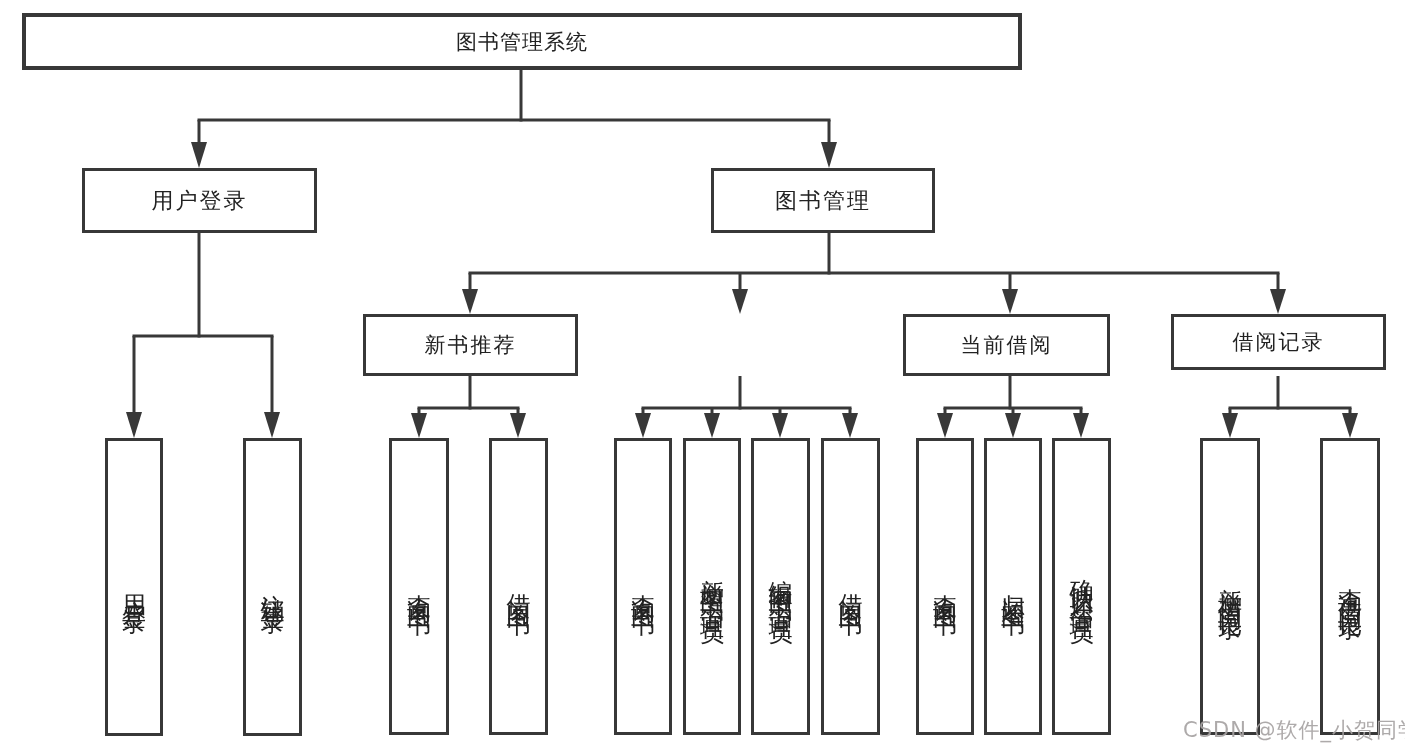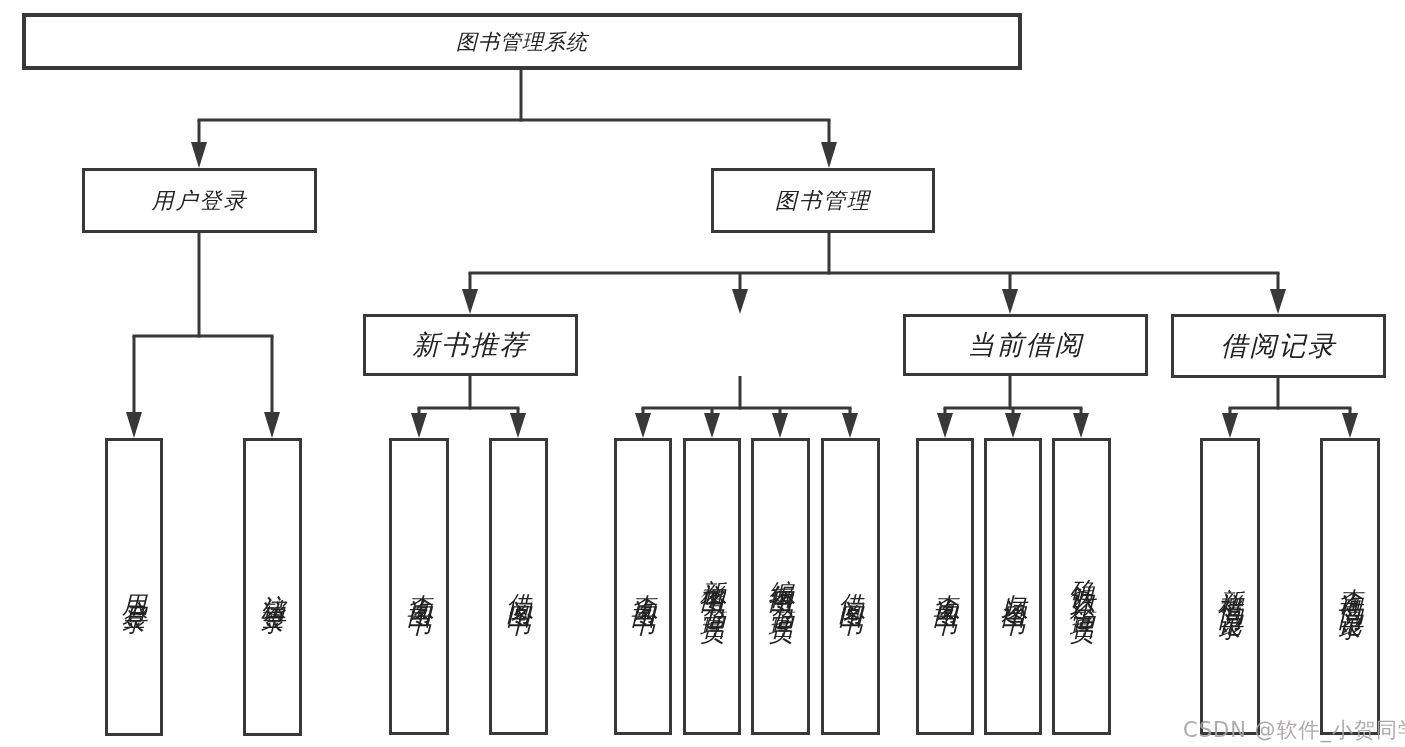--- a/index.html
+++ b/index.html
@@ -14,25 +14,24 @@
     background:var(--background);
     font-family:"DejaVu Sans","Liberation Sans",sans-serif;
     color:var(--text);
   }
   svg.wires{position:absolute;left:0;top:0;color:var(--line);}
   .box{
     position:absolute;box-sizing:border-box;background:#fff;
     border:3px solid var(--line);
     display:flex;align-items:center;justify-content:center;
     text-align:left;
-    font-style:italic;
   }
   .root-box{border-width:4px;font-size:21px;letter-spacing:1px;}
   .lvl2-box{font-size:22px;letter-spacing:2px;}
-  .lvl3-box{font-size:27px;letter-spacing:2px;}
+  .lvl3-box{font-size:21px;letter-spacing:2px;}
   .vbox{font-size:24px;}
   .vtext{
     writing-mode:vertical-rl;
     text-orientation:mixed;
     letter-spacing:6px;
     line-height:1;
     white-space:nowrap;
   }
   .watermark{
     position:absolute;left:1183px;top:716px;
@@ -119,24 +118,24 @@
   <div class="box lvl2-box" style="left:82px;top:168px;width:235px;height:65px;">
     <span>用户登录</span>
   </div>
   <div class="box lvl2-box" style="left:711px;top:168px;width:224px;height:65px;">
     <span>图书管理</span>
   </div>
 
   <div class="box lvl3-box" style="left:363px;top:314px;width:215px;height:62px;">
     <span>新书推荐</span>
   </div>
-  <div class="box lvl3-box" style="left:903px;top:314px;width:245px;height:62px;">
+  <div class="box lvl3-box" style="left:903px;top:314px;width:207px;height:62px;">
     <span>当前借阅</span>
   </div>
-  <div class="box lvl3-box" style="left:1171px;top:314px;width:215px;height:64px;">
+  <div class="box lvl3-box" style="left:1171px;top:314px;width:215px;height:56px;">
     <span>借阅记录</span>
   </div>
 
   <div class="box vbox" style="left:105px;top:438px;width:58px;height:298px;">
     <span class="vtext">用户登录</span>
   </div>
   <div class="box vbox" style="left:243px;top:438px;width:59px;height:298px;">
     <span class="vtext">注销登录</span>
   </div>
 

